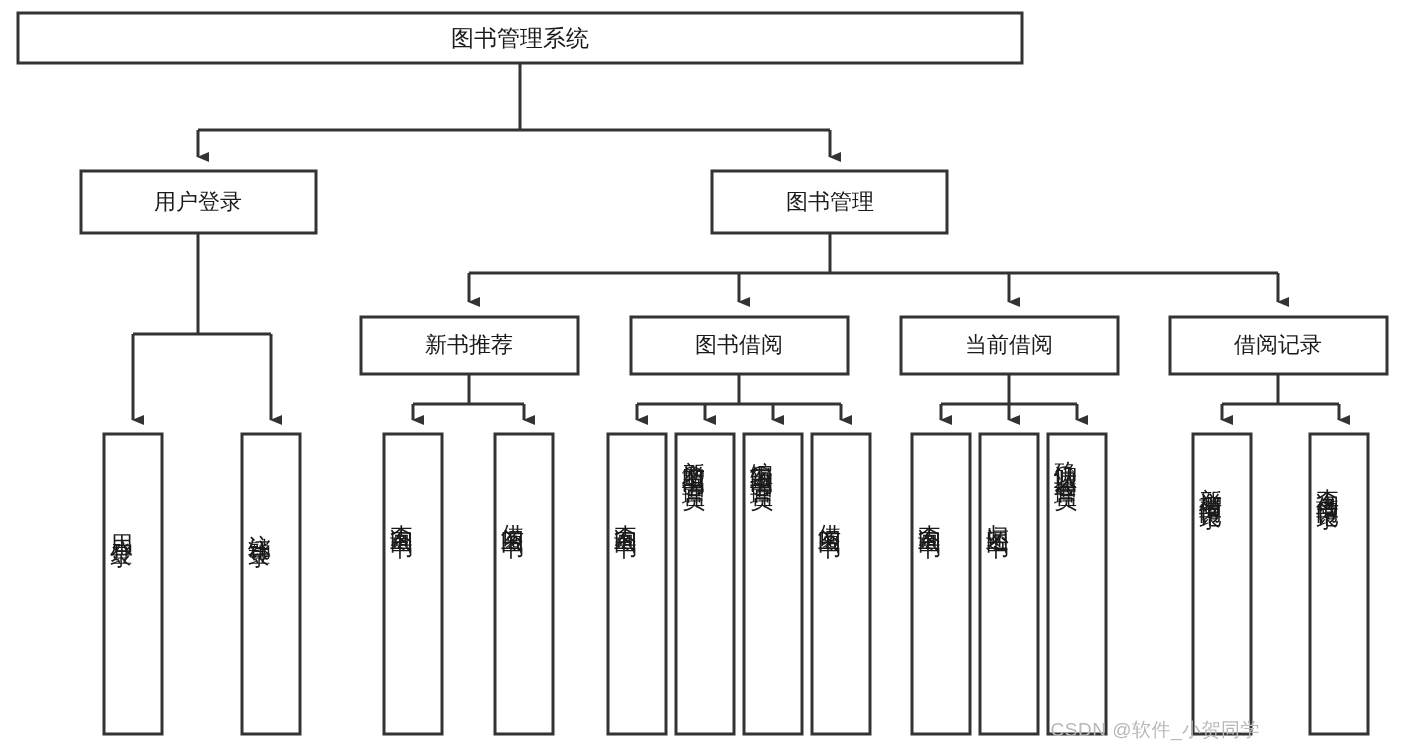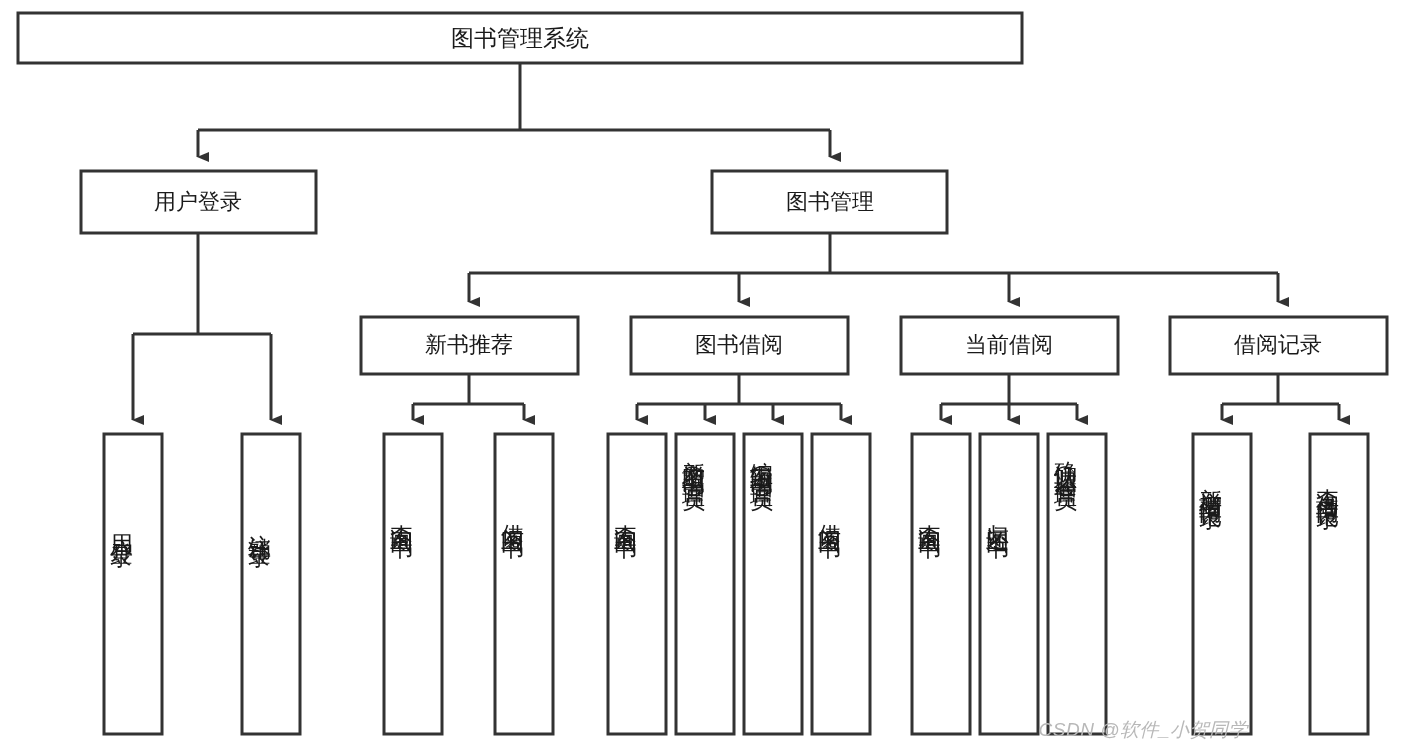--- a/index.html
+++ b/index.html
@@ -72,28 +72,27 @@
     font-family: "Liberation Sans", "DejaVu Sans", sans-serif;
     font-size: 23px;
     line-height: 1;
     letter-spacing: 4px;
     color: #1a1a1a;
     white-space: nowrap;
     text-align: start;
   }
   .watermark {
     position: absolute;
-    right: 20px;
+    right: 8px;
     bottom: 4px;
     font-family: "Liberation Sans", "DejaVu Sans", sans-serif;
     font-size: 19px;
     color: #b8b8b8;
     letter-spacing: 0.5px;
     white-space: nowrap;
-    font-style: italic;
   }
 </style>
 </head>
 <body>
 
 <div id="diagram-root">
 
   <svg class="tree-canvas" viewBox="0 0 1405 747" xmlns="http://www.w3.org/2000/svg">
 
     <defs>

